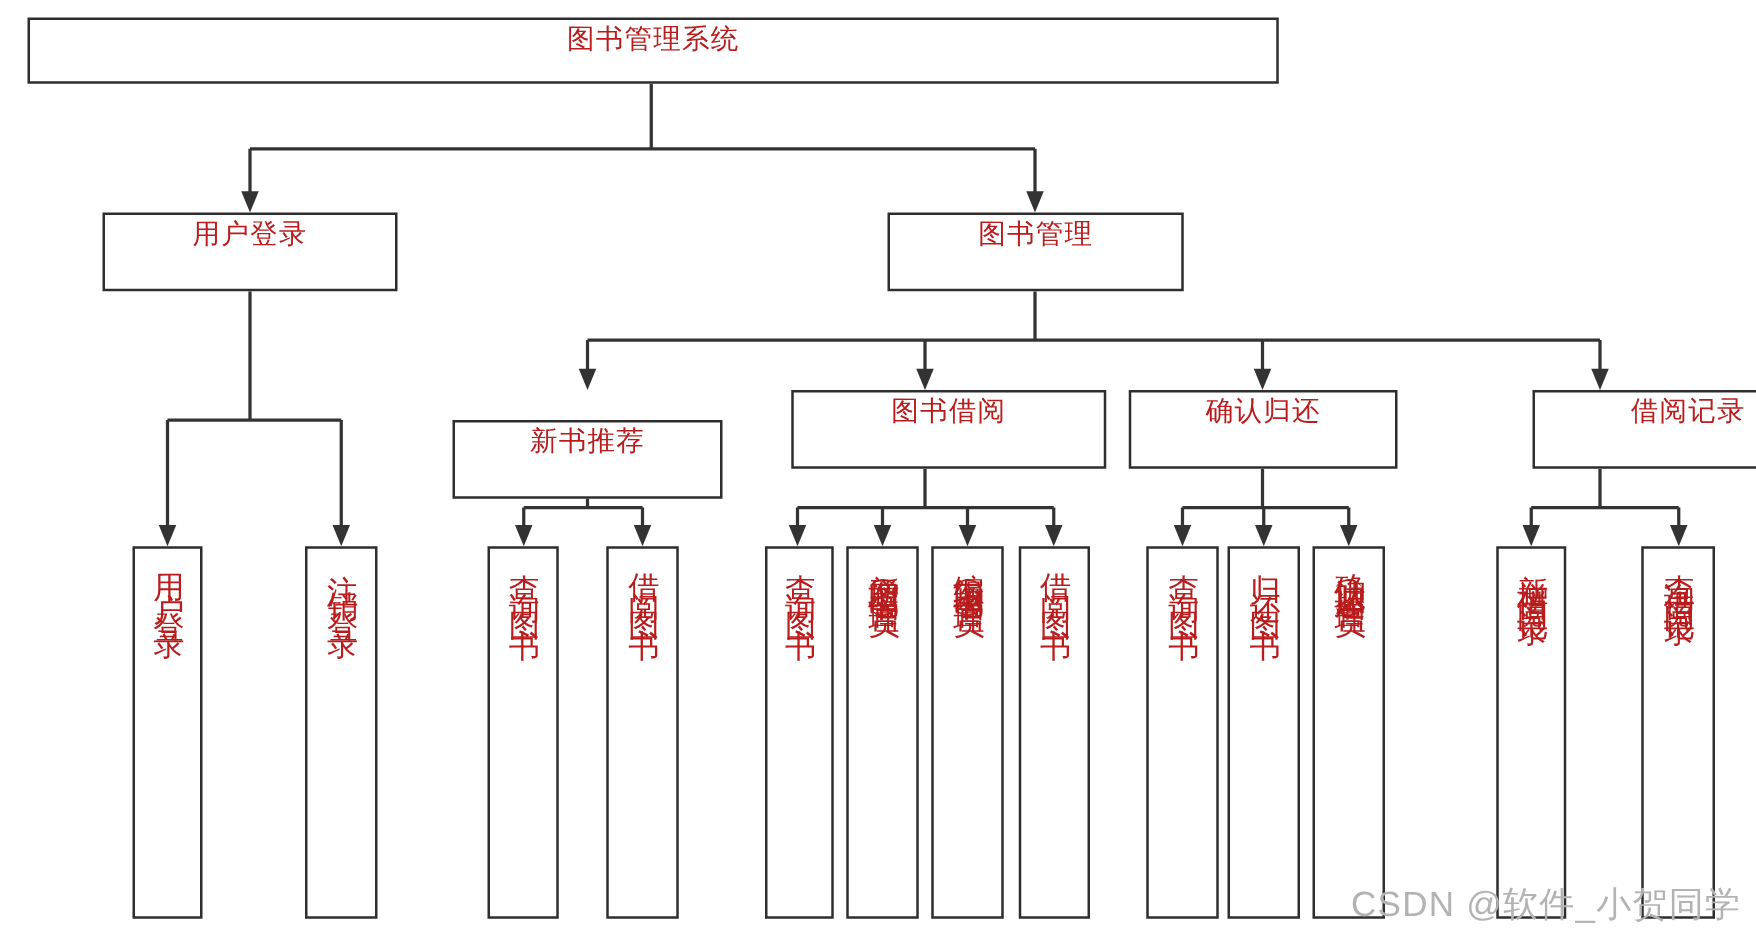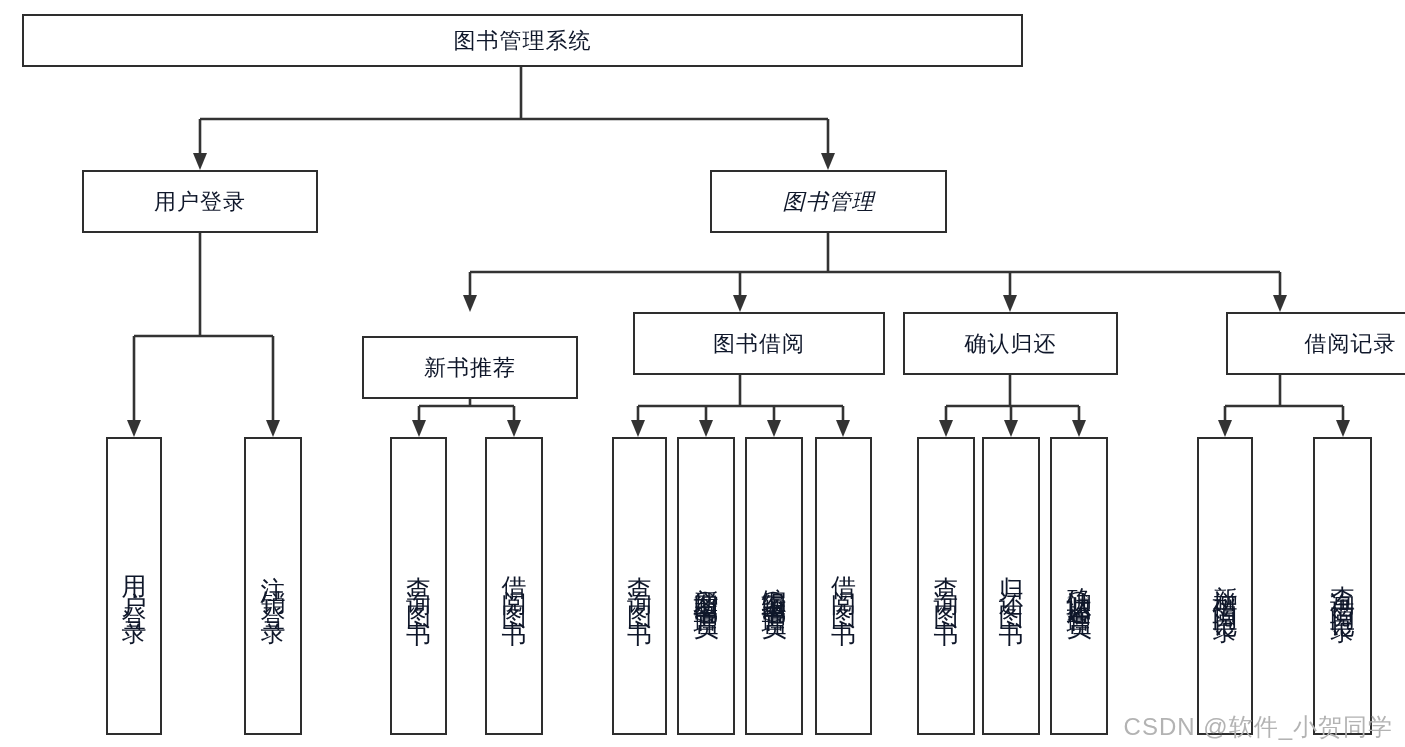--- a/index.html
+++ b/index.html
@@ -24,41 +24,41 @@
   svg.connectors polygon {
     fill: #333333;
     stroke: none;
   }
   .node {
     position: absolute;
     box-sizing: border-box;
     background: #ffffff;
     border: 2.6px solid #2e2e2e;
     display: flex;
-    align-items: center;
+    align-items: flex-start;
     justify-content: center;
-    color: #0f172a;
+    color: #b91c1c;
     font-size: 22px;
     letter-spacing: 1px;
     white-space: nowrap;
   }
   .leaf span {
     writing-mode: vertical-rl;
     text-orientation: mixed;
     font-size: 25px;
     letter-spacing: 15px;
     line-height: 1;
   }
   .leaf span.ls7 { letter-spacing: 7px; }
   .leaf span.ls4 { letter-spacing: 4px; }
   .watermark {
     position: absolute;
     right: 12px;
     bottom: 4px;
-    font-size: 24px;
+    font-size: 28px;
     color: #b3b3b3;
     letter-spacing: 1px;
     white-space: nowrap;
   }
 </style>
 </head>
 <body>
 
 <div class="canvas">
 
@@ -138,21 +138,21 @@
     </g>
   </svg>
 
   <div class="node" style="left:22px; top:14px; width:1001px; height:53px;">
     <span>图书管理系统</span>
   </div>
 
   <div class="node" style="left:82px; top:170px; width:236px; height:63px;">
     <span>用户登录</span>
   </div>
-  <div class="node" style="left:710px; top:170px; width:237px; height:63px;font-style:italic;">
+  <div class="node" style="left:710px; top:170px; width:237px; height:63px;">
     <span>图书管理</span>
   </div>
 
   <div class="node" style="left:362px; top:312px; width:216px; height:63px;margin-top:24px;">
     <span>新书推荐</span>
   </div>
   <div class="node" style="left:633px; top:312px; width:252px; height:63px;">
     <span>图书借阅</span>
   </div>
   <div class="node" style="left:903px; top:312px; width:215px; height:63px;">

